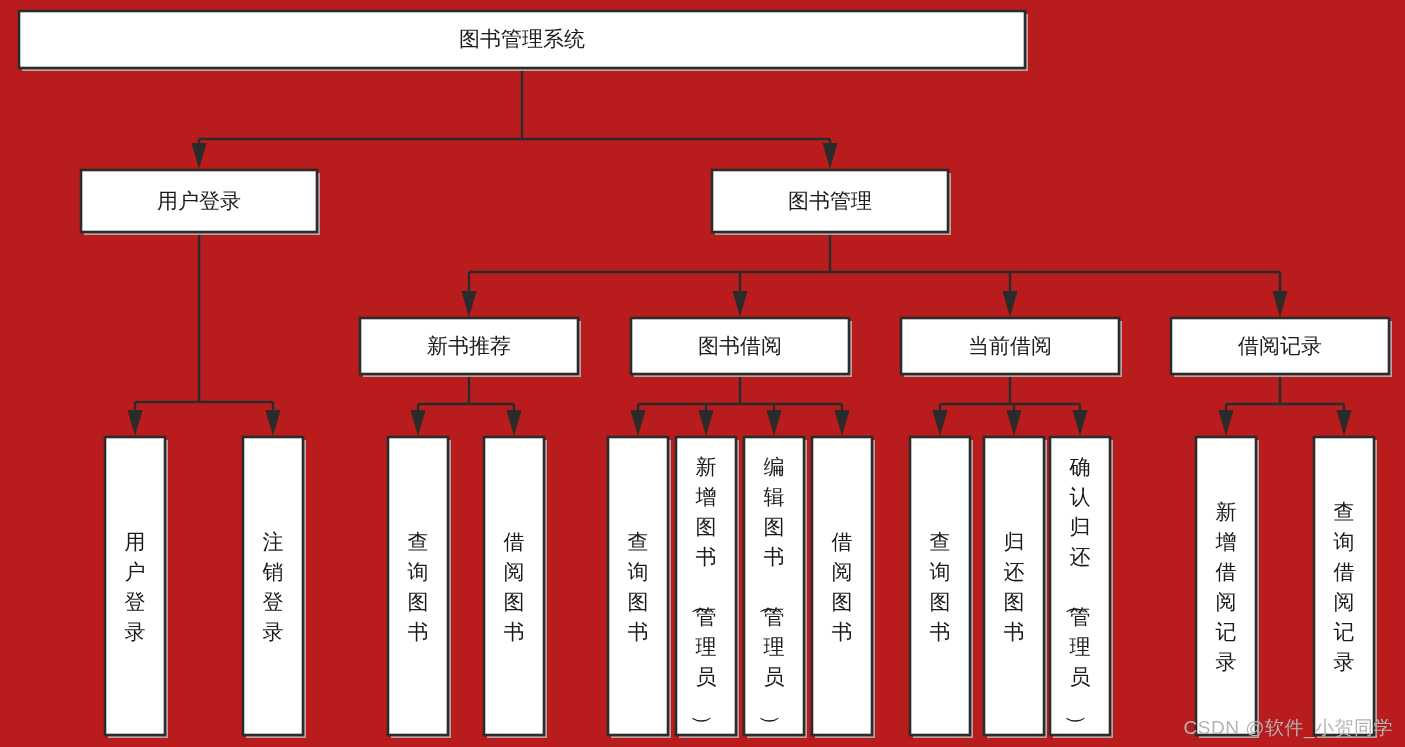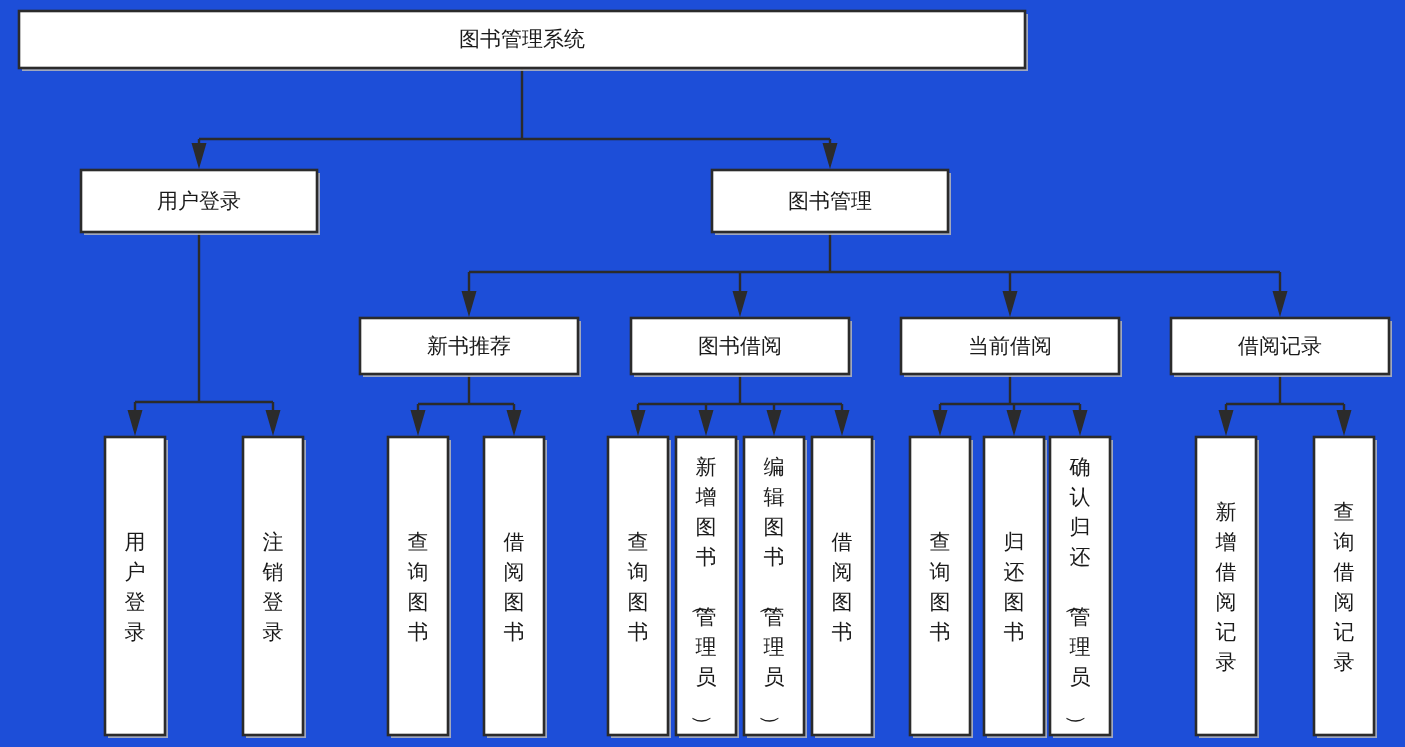--- a/index.html
+++ b/index.html
@@ -11,21 +11,21 @@
   body {
     width: 1405px;
     height: 747px;
     font-family: "Liberation Sans", "DejaVu Sans", sans-serif;
     overflow: hidden;
   }
   #diagram-root {
     position: relative;
     width: 1405px;
     height: 747px;
-    background: #1d4ed8;
+    background: #b91c1c;
   }
   svg#flow-svg {
     position: absolute;
     left: 0;
     top: 0;
     width: 1405px;
     height: 747px;
     display: block;
   }
   .node-rect {
@@ -241,13 +241,14 @@
           <rect x="1196" y="437" width="60" height="298" class="node-rect"></rect>
           <text x="1226" class="node-label-v"><tspan x="1226" y="519.4">新</tspan><tspan x="1226" y="549.4">增</tspan><tspan x="1226" y="579.4">借</tspan><tspan x="1226" y="609.4">阅</tspan><tspan x="1226" y="639.4">记</tspan><tspan x="1226" y="669.4">录</tspan></text>
         </g>
         <g>
           <rect x="1317" y="440" width="60" height="298" class="node-shadow"></rect>
           <rect x="1314" y="437" width="60" height="298" class="node-rect"></rect>
           <text x="1344" class="node-label-v"><tspan x="1344" y="519.4">查</tspan><tspan x="1344" y="549.4">询</tspan><tspan x="1344" y="579.4">借</tspan><tspan x="1344" y="609.4">阅</tspan><tspan x="1344" y="639.4">记</tspan><tspan x="1344" y="669.4">录</tspan></text>
         </g>
       </g>
   </svg>
+  <div class="watermark">CSDN @软件_小贺同学</div>
 </div>
 
 </body></html>

